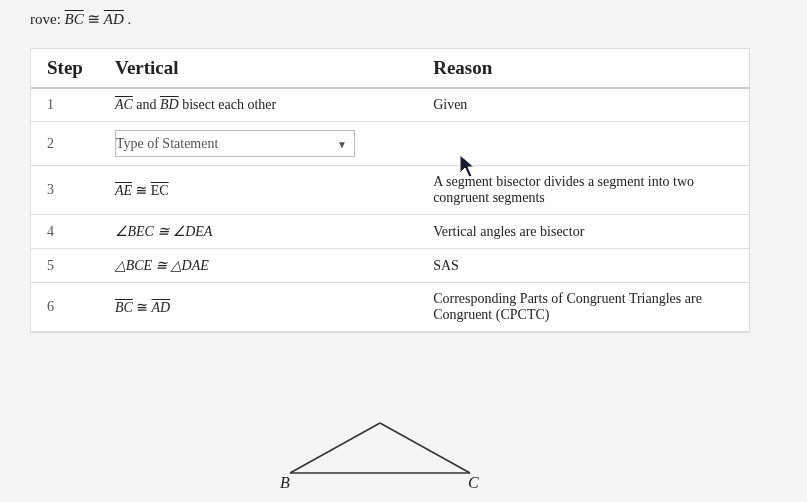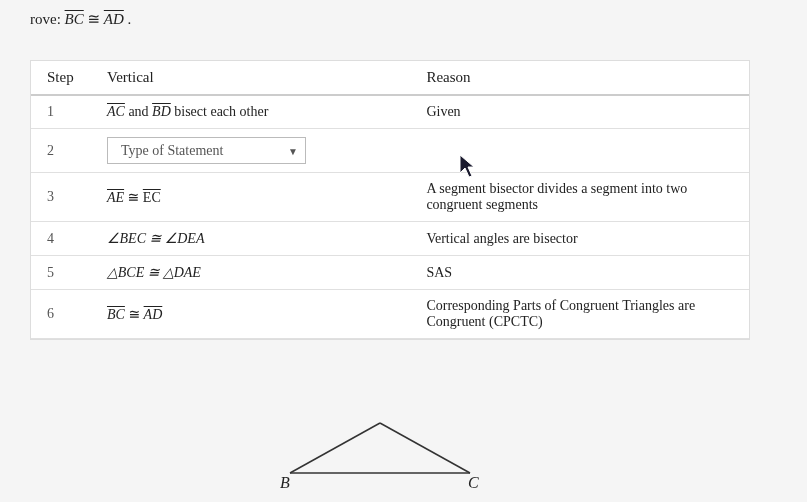--- a/index.html
+++ b/index.html
@@ -31,43 +31,43 @@
     }
 
     .overline {
       text-decoration: overline;
       font-style: italic;
     }
 
     .prove-line {
       font-size: 15px;
       color: #222;
-      margin-bottom: 32px;
+      margin-bottom: 20px;
     }
 
     .table-container {
       background: white;
       border: 1px solid #ddd;
       width: 720px;
     }
 
     table {
       width: 100%;
       border-collapse: collapse;
     }
 
     thead tr {
       border-bottom: 2px solid #ccc;
     }
 
     thead th {
       padding: 8px 16px;
       text-align: left;
-      font-size: 15px;
-      font-weight: normal;
+      font-size: 19px;
+      font-weight: bold;
       color: #222;
       font-family: Georgia, serif;
     }
 
     thead th.step-col {
       width: 60px;
     }
 
     thead th.statement-col {
       width: 320px;
@@ -89,25 +89,25 @@
     }
 
     tbody td.step-num {
       color: #555;
       font-size: 14px;
     }
 
     .dropdown-select {
       border: 1px solid #bbb;
       background: white;
-      padding: 5px 13px;
+      padding: 5px 0;
       font-size: 14px;
       color: #555;
       font-family: Georgia, serif;
-      width: 199px;
+      width: 240px;
       cursor: pointer;
       appearance: none;
       -webkit-appearance: none;
       background-image: none;
     }
 
     .dropdown-wrapper {
       position: relative;
       display: inline-block;
     }

